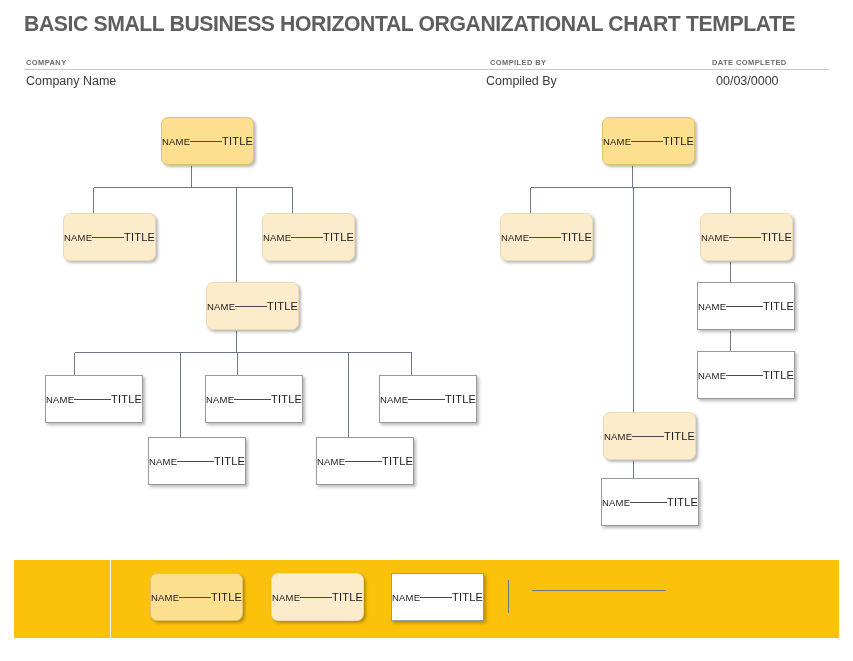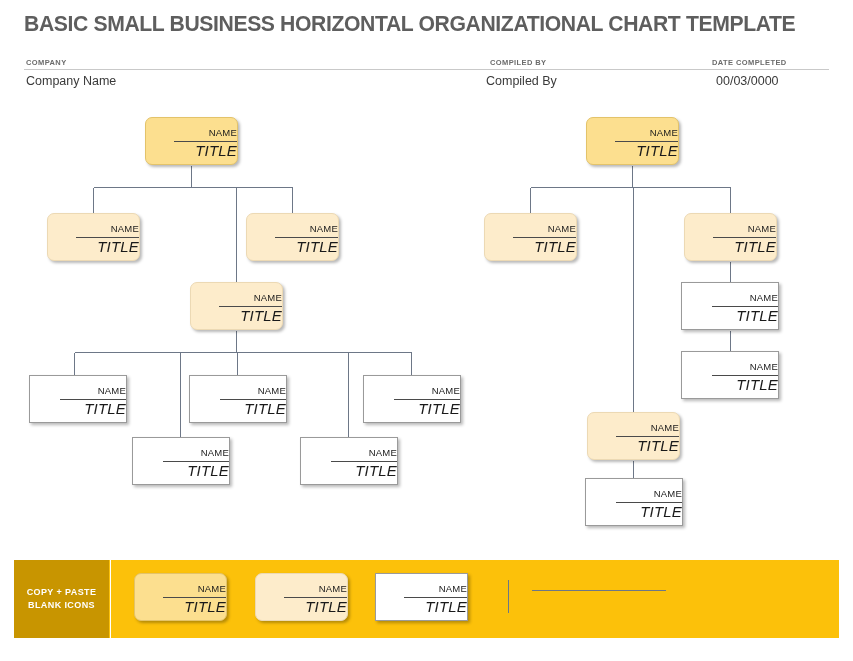--- a/index.html
+++ b/index.html
@@ -36,35 +36,35 @@
   .meta-value{
     position:absolute;
     font-size:12.5px;color:#3a3a3a;white-space:nowrap;
   }
   .lines{position:absolute;left:0;top:0;}
 
   
   .node{
     position:absolute;
     box-sizing:border-box;
-    display:flex;flex-direction:column;
-    align-items:flex-end;justify-content:center;
+    display:flex;flex-direction:row;
+    align-items:center;justify-content:center;
     box-shadow:2px 2px 3px rgba(0,0,0,0.28);
+    margin-left:16px;
   }
   .node .nm{
     font-size:9.5px;color:#1a1a1a;letter-spacing:0.2px;
     line-height:11px;
   }
   .node .sep{
     height:1px;background:#4a4a4a;margin:3px 0 3px 0;
   }
   .node .tl{
-    font-size:15px;color:#1a1a1a;letter-spacing:0.2px;
+    font-size:11px;color:#1a1a1a;letter-spacing:0.2px;
     line-height:11px;
-    font-style:italic;
   }
   .node.gold{
     background:#fcdf8f;border:1px solid #e3c36a;border-radius:7px;
   }
   .node.cream{
     background:#fdeccb;border:1px solid #ecd9b4;border-radius:7px;
   }
   .node.white{
     background:#ffffff;border:1px solid #9a9a9a;border-radius:0;
   }
@@ -236,24 +236,20 @@
   </div>
 
   <div class="node white" style="left:585px;top:478px;width:98px;height:48px;">
     <span class="nm">NAME</span>
     <span class="sep" style="width:66px;"></span>
     <span class="tl">TITLE</span>
   </div>
 
   <div class="footer"></div>
 
-  <div class="footer-label">
-    <span>COPY + PASTE</span>
-    <span>BLANK ICONS</span>
-  </div>
   <div class="foot-divider"></div>
 
   <div class="node gold" style="left:134px;top:573px;width:93px;height:48px;">
     <span class="nm">NAME</span>
     <span class="sep" style="width:63px;"></span>
     <span class="tl">TITLE</span>
   </div>
 
   <div class="node cream" style="left:255px;top:573px;width:93px;height:48px;">
     <span class="nm">NAME</span>

